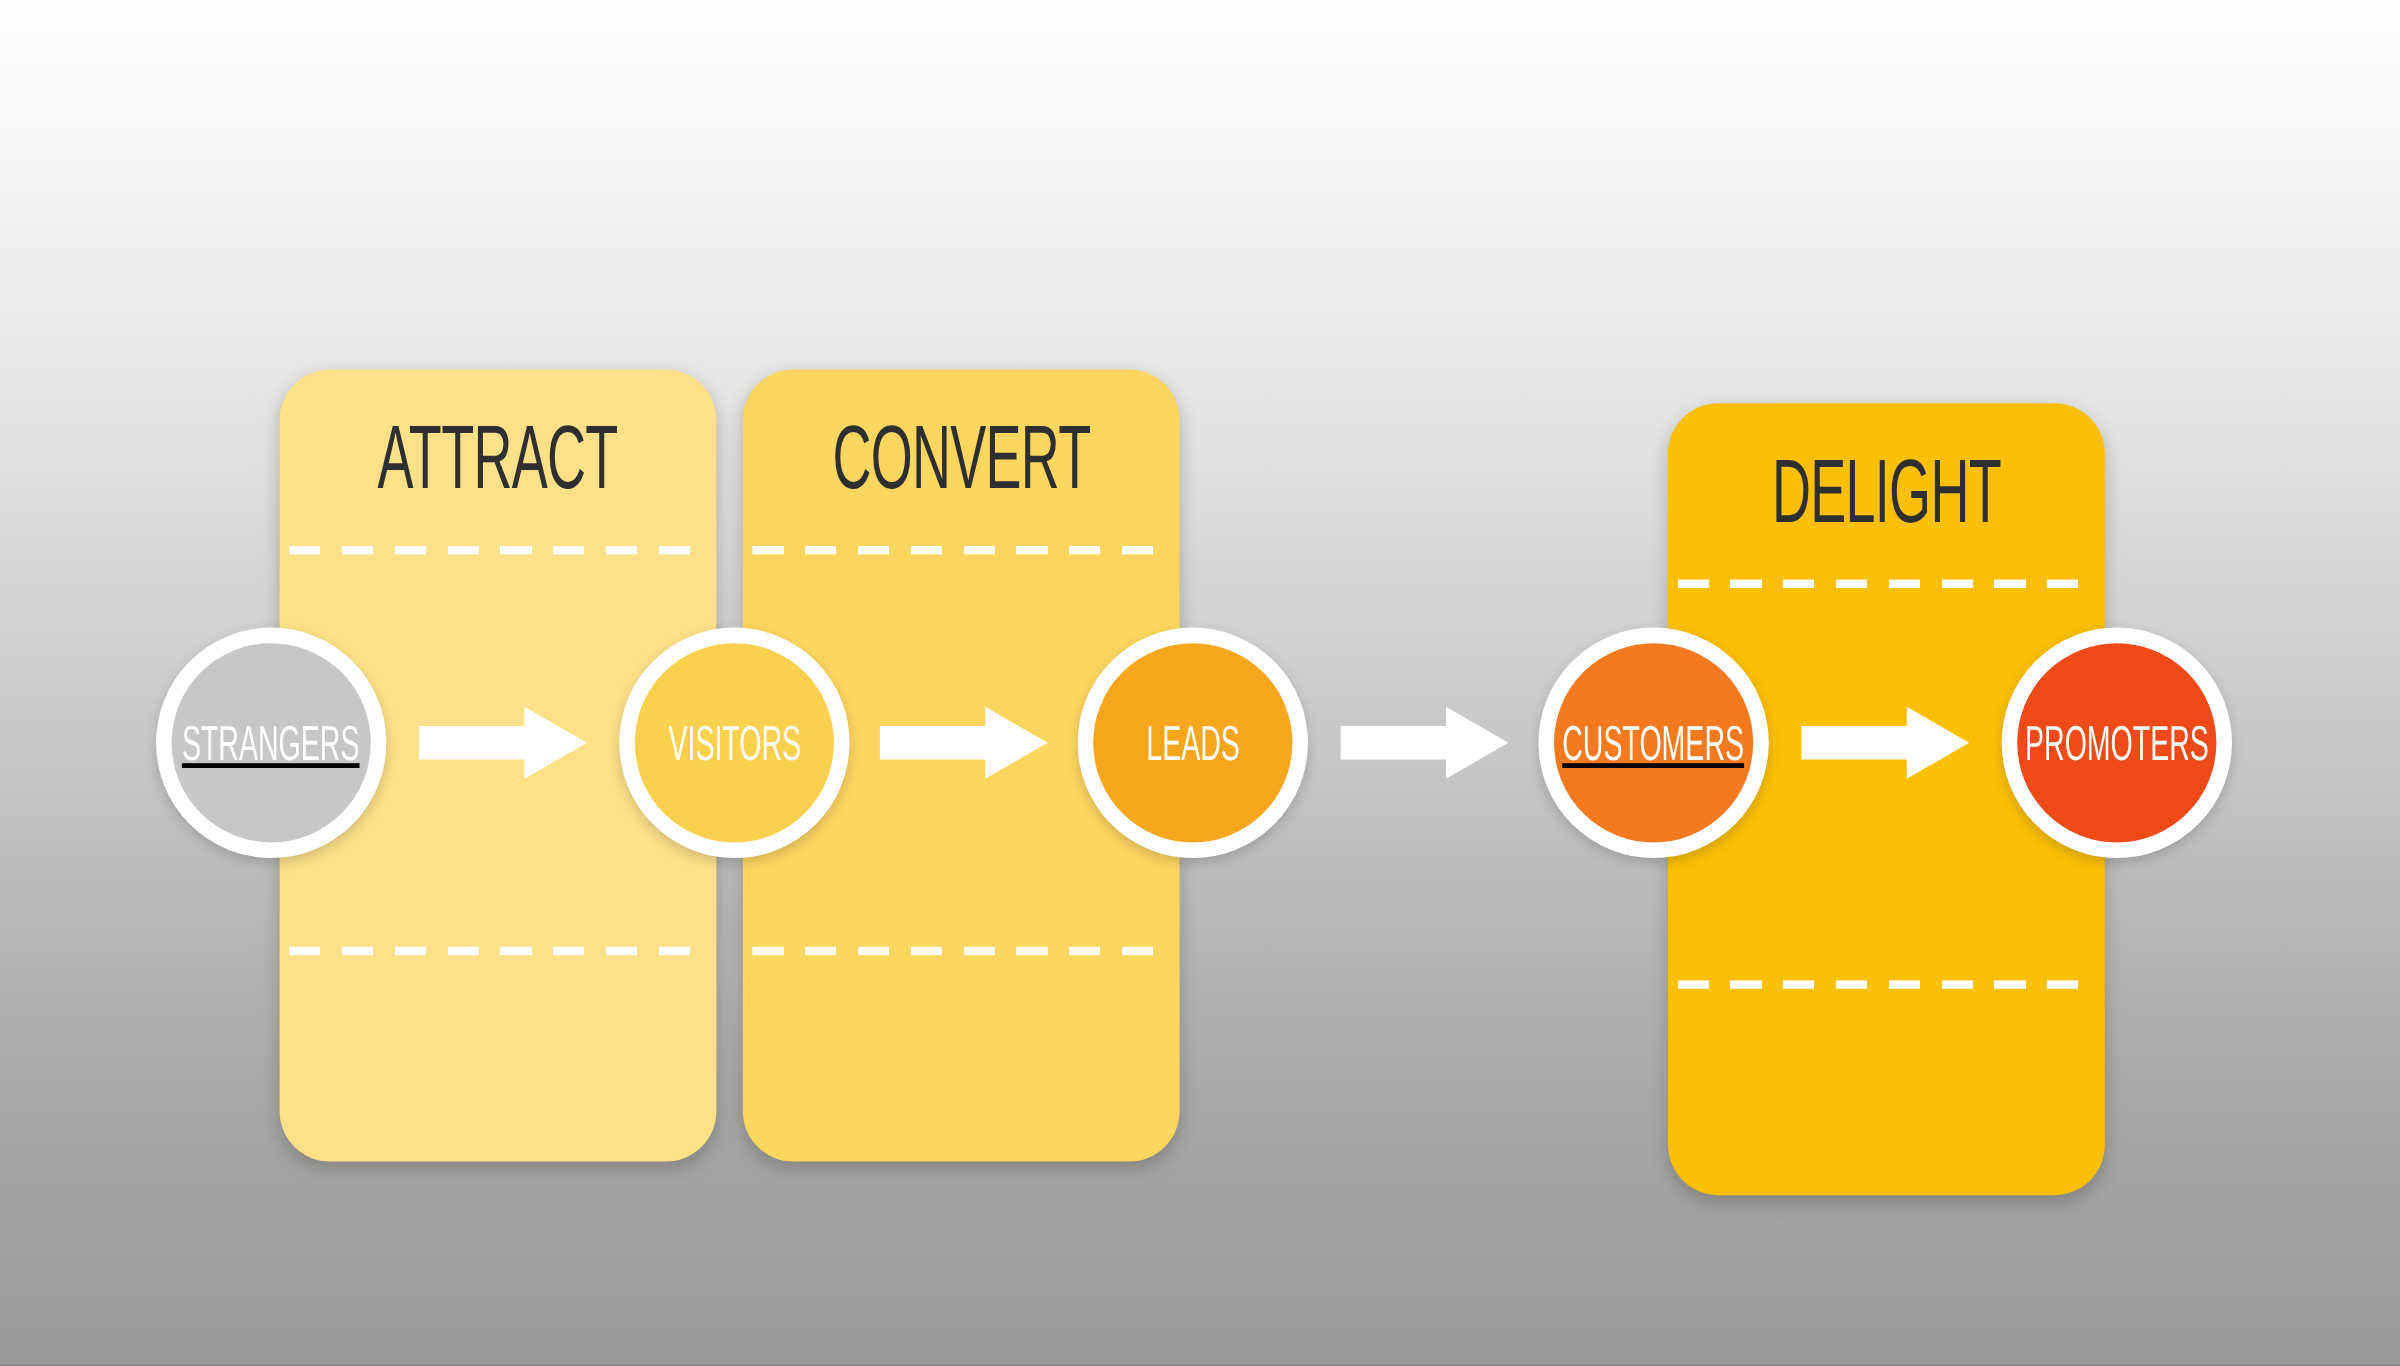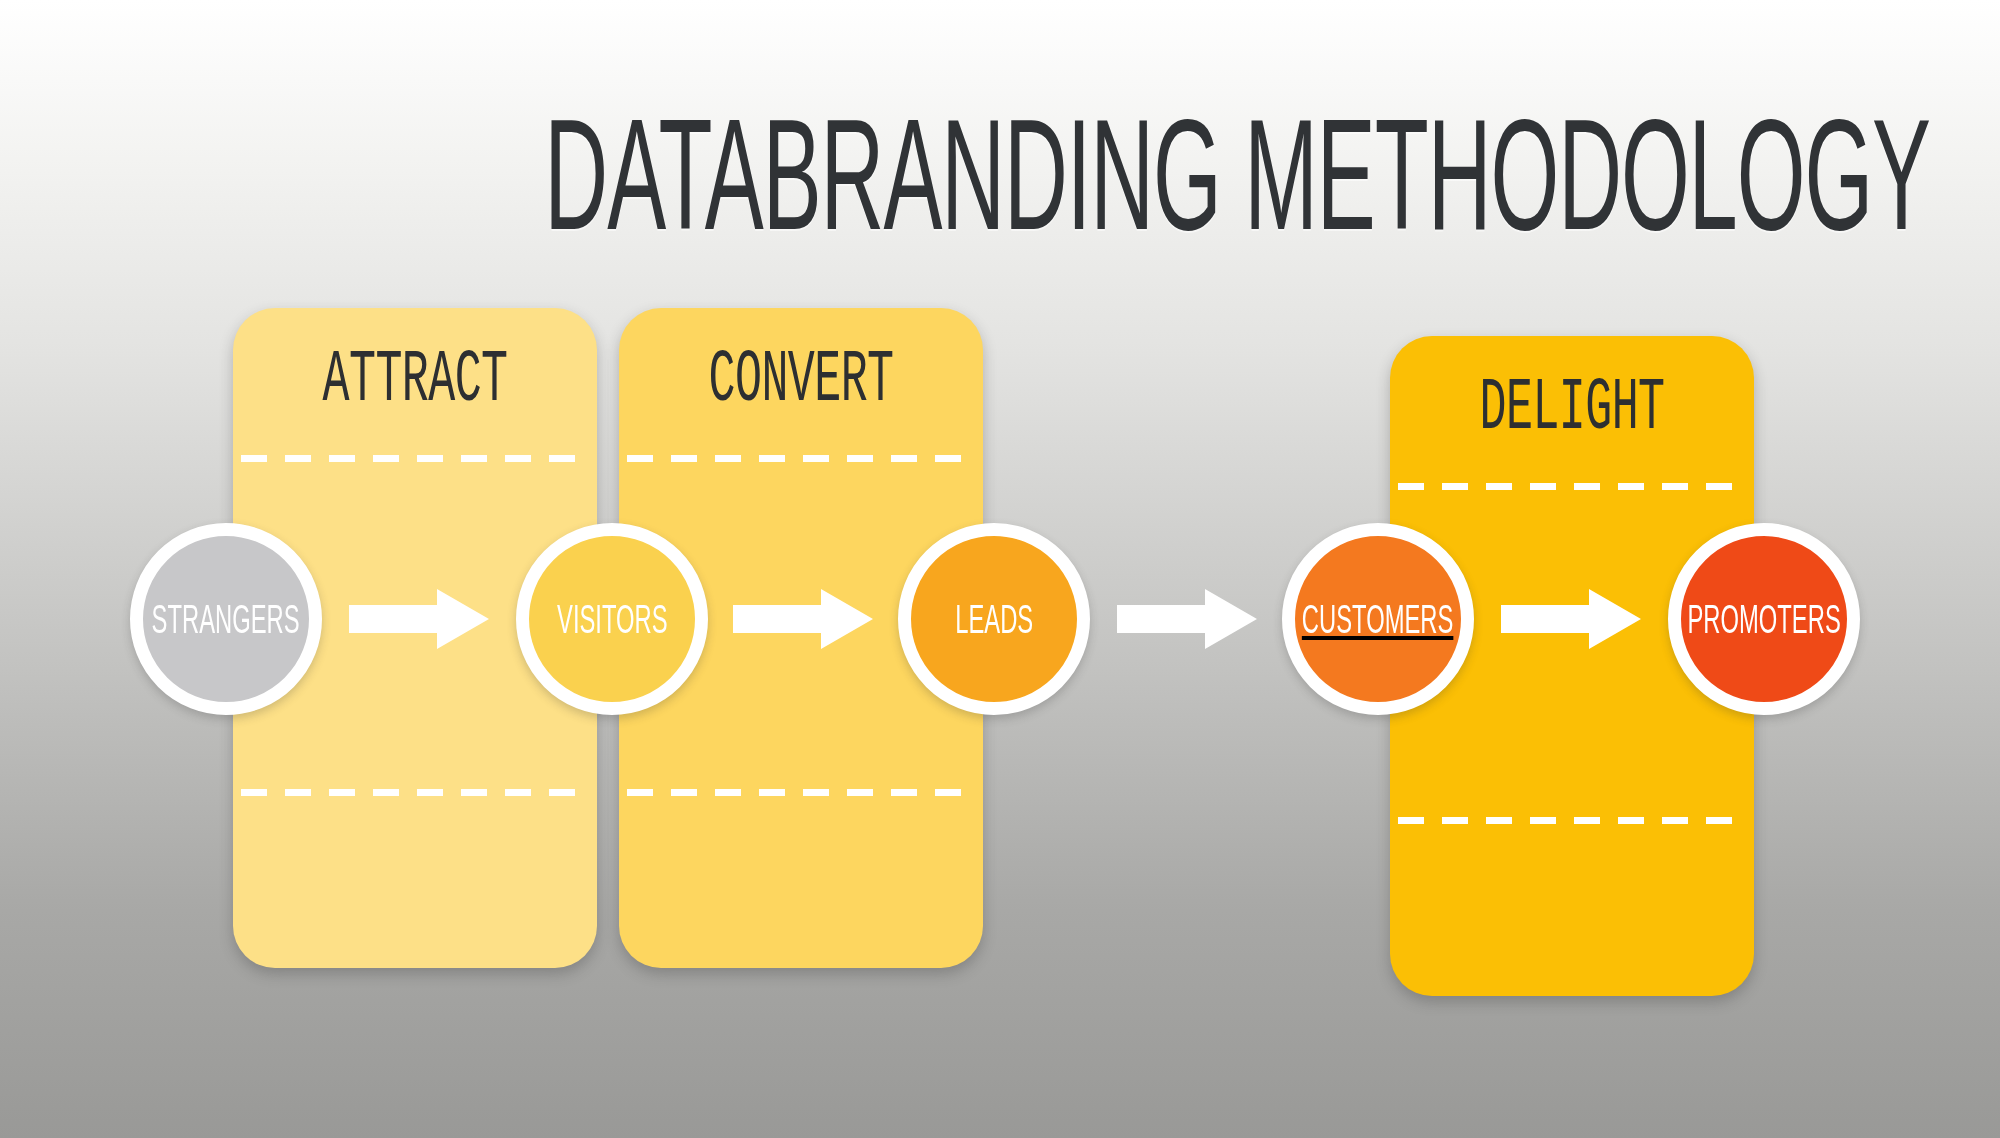--- a/index.html
+++ b/index.html
@@ -44,21 +44,20 @@
   .panel.p2 { left: 619px; }
   .panel.p3 { left: 1004px; }
   .panel.p4 { left: 1390px; }
 
   .panel-title-row {
     position: absolute;
     left: 0; top: 30px;
     width: 100%;
     text-align: center;
     white-space: nowrap;
-    font-family: Liberation Mono, monospace;
   }
   .panel-title {
     font-size: 75px;
     line-height: 1.15;
     font-weight: 400;
     color: #2d2f31;
     letter-spacing: -1px;
     transform: scaleX(0.6);
   }
 
@@ -111,23 +110,20 @@
   .arrow.a2 { left: 733px; }
   .arrow.a3 { left: 1117px; }
   .arrow.a4 { left: 1501px; }
   .arrow svg { display: block; width: 140px; height: 64px; }
 </style>
 </head>
 <body>
 
 <div id="canvas">
 
-  <div class="title-row">
-    <span class="cond main-title">DATABRANDING METHODOLOGY</span>
-  </div>
 
   <div class="panel p1" style="background-color: rgb(253, 224, 135);">
     <div class="panel-title-row">
       <span class="cond panel-title">ATTRACT</span>
     </div>
     <div class="dash dash-top"></div>
     <div class="dash dash-bottom"></div>
   </div>
 
   <div class="panel p2" style="background-color: rgb(253, 214, 95);">
@@ -161,21 +157,21 @@
     <svg viewBox="0 0 140 64">
       <polygon points="0,18 88,18 88,2 140,32 88,62 88,46 0,46" fill="#ffffff"></polygon>
     </svg>
   </div>
   <div class="arrow a4">
     <svg viewBox="0 0 140 64">
       <polygon points="0,18 88,18 88,2 140,32 88,62 88,46 0,46" fill="#ffffff"></polygon>
     </svg>
   </div>
 
-  <div class="circle c1" style="background-color: rgb(199, 199, 201);">
+  <div class="circle c1" style="background-color: rgb(199, 199, 201); text-decoration: underline;">
     <span class="cond circle-label">STRANGERS</span>
   </div>
   <div class="circle c2" style="background-color: rgb(250, 209, 78);">
     <span class="cond circle-label">VISITORS</span>
   </div>
   <div class="circle c3" style="background-color: rgb(248, 166, 30);">
     <span class="cond circle-label">LEADS</span>
   </div>
   <div class="circle c4" style="background-color: rgb(244, 121, 31);">
     <span class="cond circle-label">CUSTOMERS</span>

